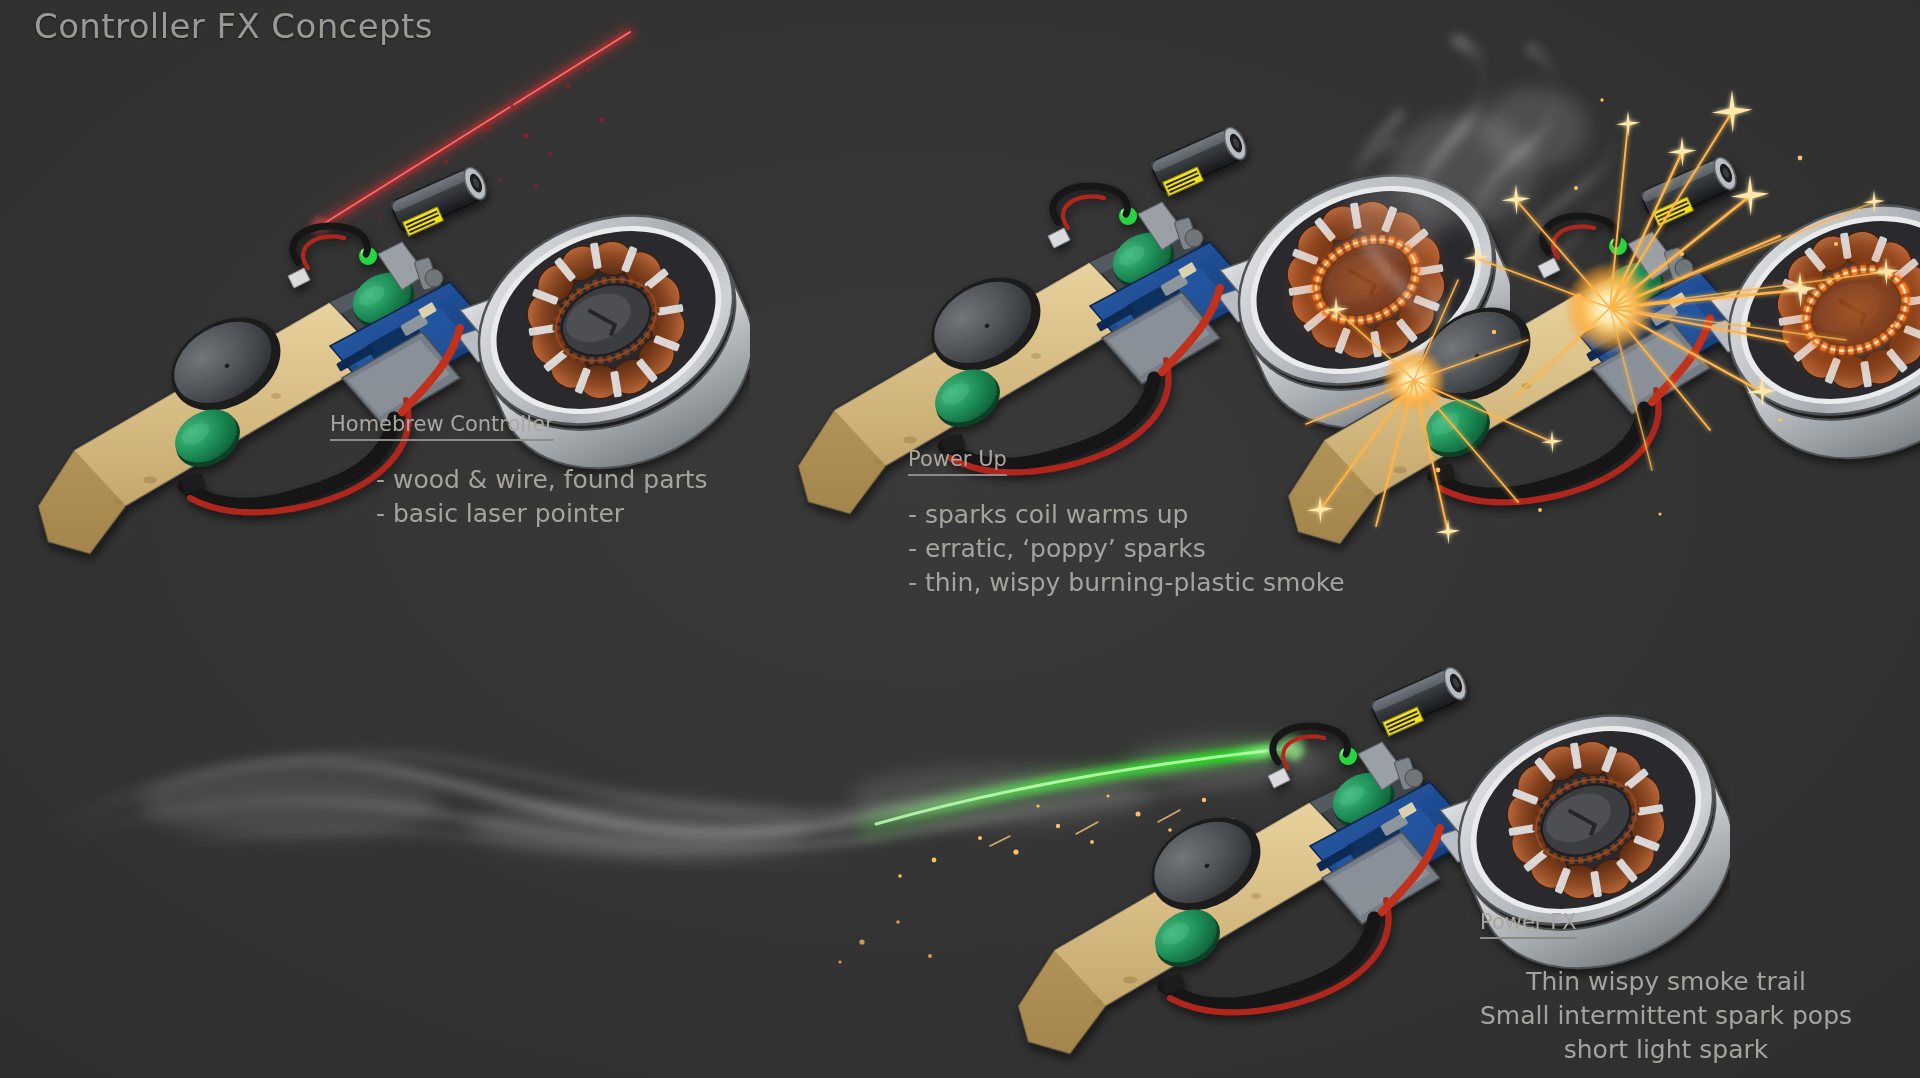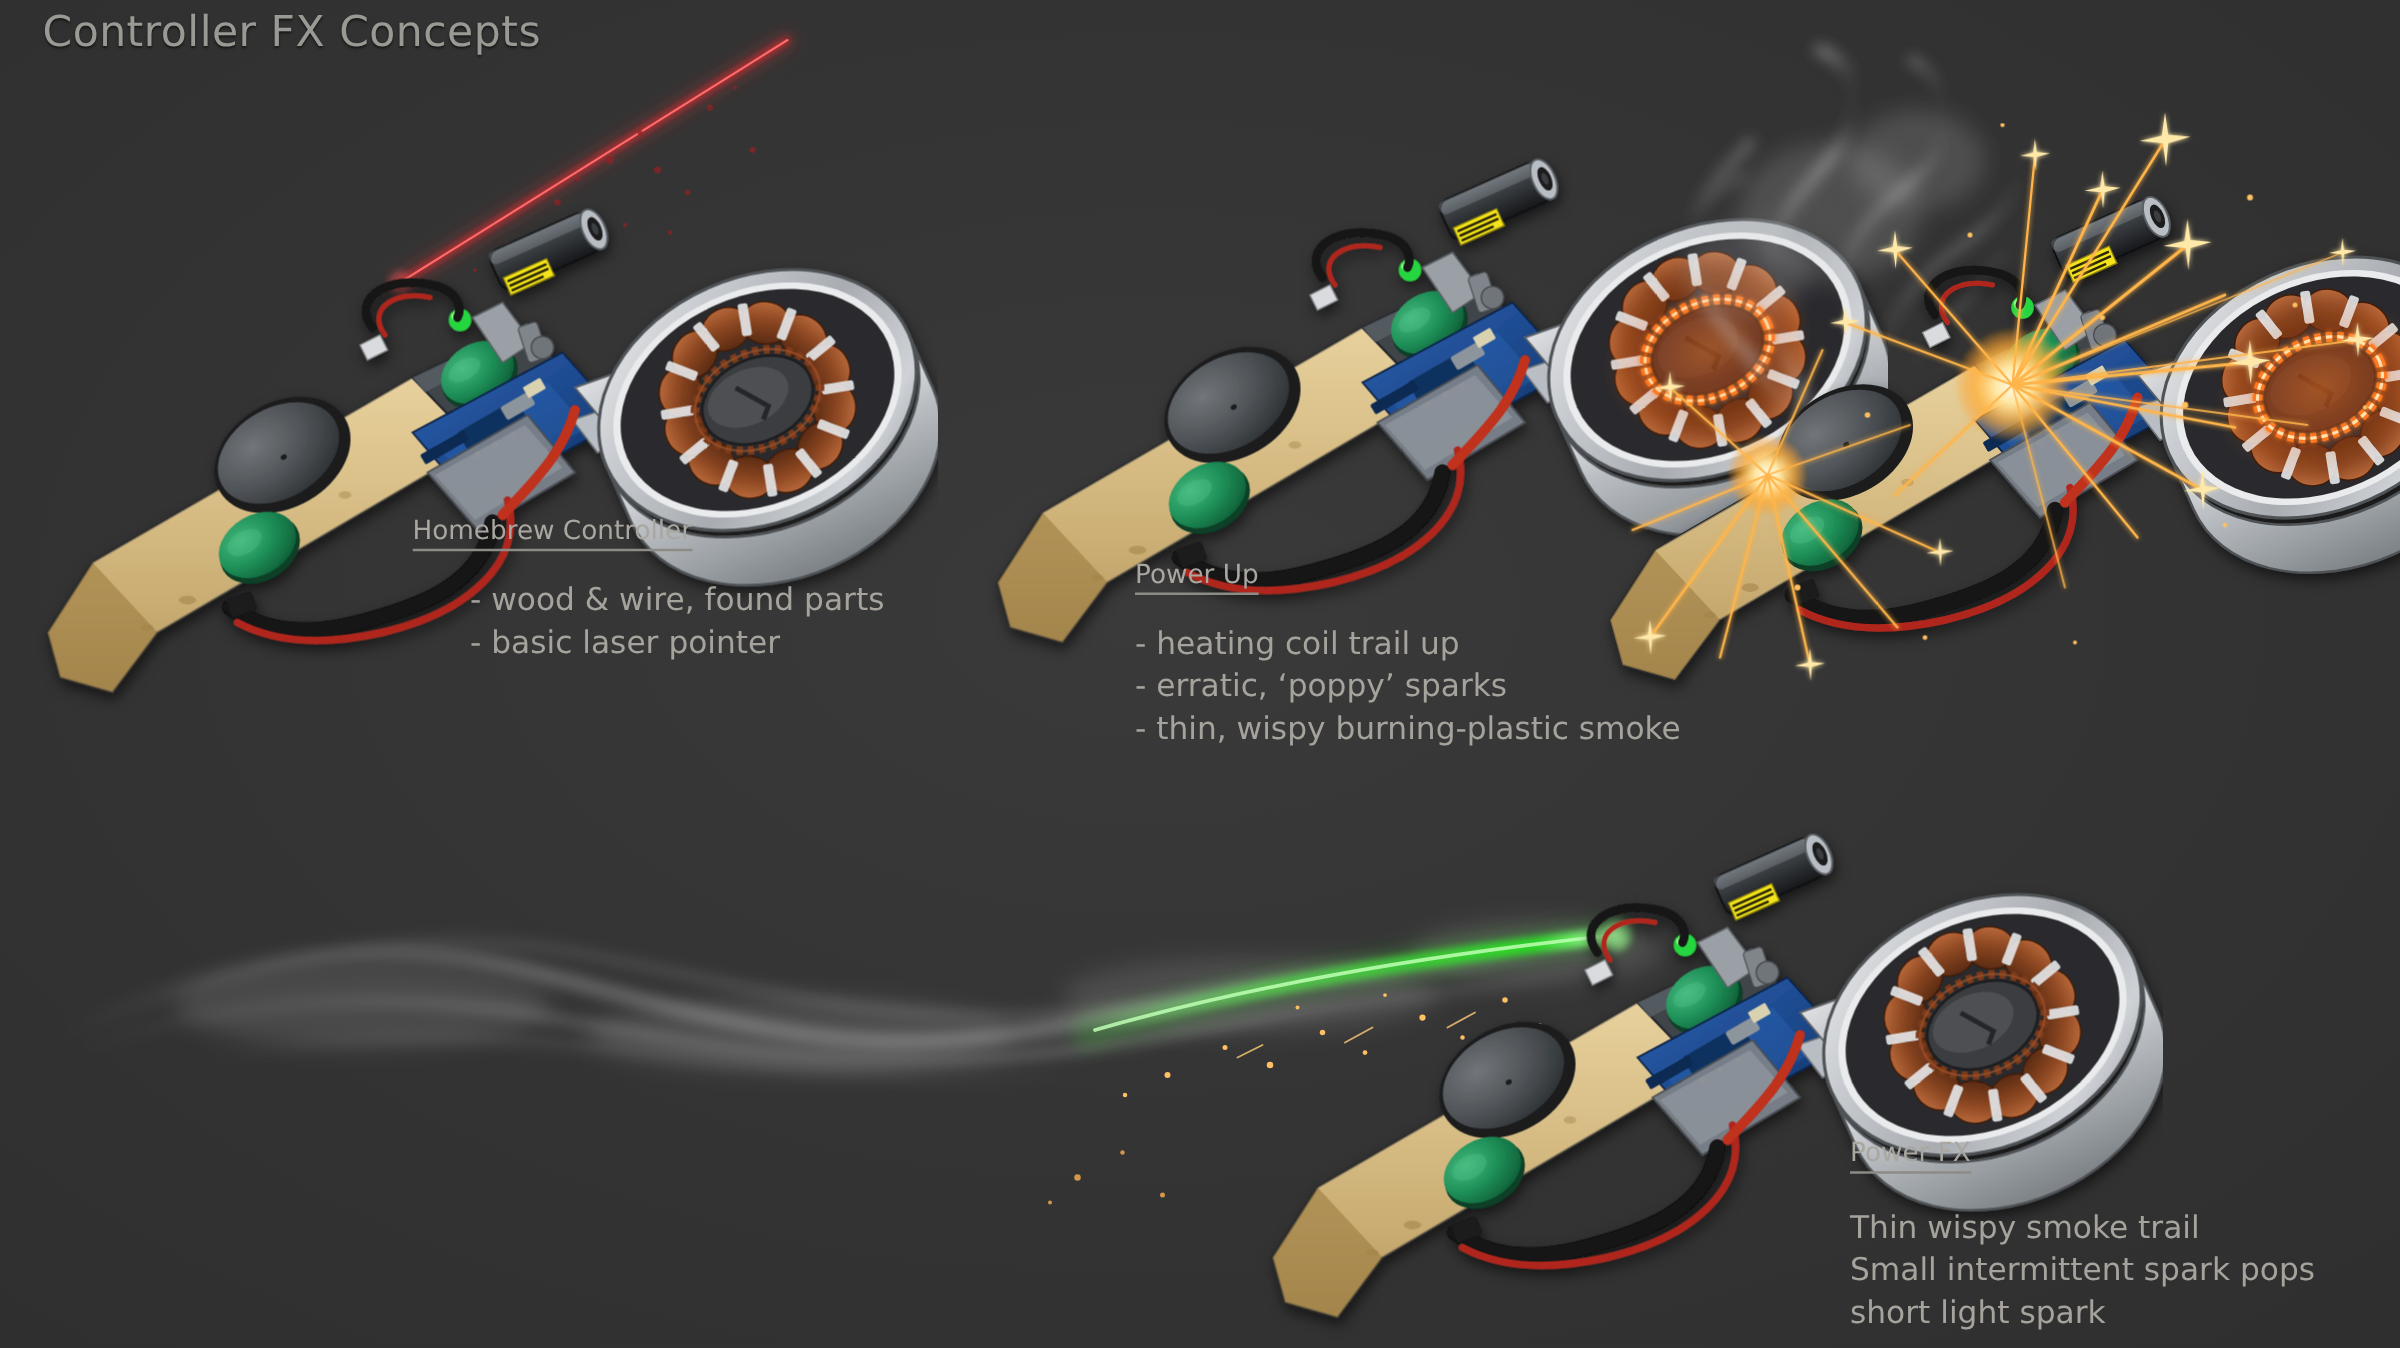--- a/index.html
+++ b/index.html
@@ -33,21 +33,21 @@
   }
   .caption .bullets{margin-top:22px;}
   .caption .bullets .line{
     font-size:25px;line-height:34px;color:#a5a39c;white-space:nowrap;
   }
   .caption.indent .bullets{margin-left:46px;}
 
   #cap-homebrew{left:330px;top:412px;}
   #cap-power{left:908px;top:447px;}
   #cap-trail{left:1480px;top:910px;}
-  #cap-trail .bullets{margin-top:26px;}
+  #cap-trail .bullets{margin-top:26px;text-align:center;}
 
   
   .device{position:absolute;transform-origin:0 0;}
   .device svg{display:block;overflow:visible;}
 
   
   .fx{position:absolute;pointer-events:none;}
   .fx svg{display:block;overflow:visible;}
 </style>
 </head>
@@ -414,21 +414,21 @@
         <ellipse cx="0" cy="0" rx="52" ry="38" fill="none" stroke="#ff7a22" stroke-width="8" stroke-dasharray="5 4" filter="url(#fGlowSpark)"></ellipse>
         <ellipse cx="0" cy="0" rx="52" ry="38" fill="none" stroke="#ffd9a0" stroke-width="2.4" stroke-dasharray="5 4"></ellipse>
         <ellipse cx="0" cy="0" rx="46" ry="33" fill="rgba(120,40,10,.45)"></ellipse>
       </g>
     </svg>
   </div>
 
   <div class="caption" id="cap-power">
     <div class="head">Power Up</div>
     <div class="bullets">
-      <div class="line">- heating coil trail up</div>
+      <div class="line">- sparks coil warms up</div>
       <div class="line">- erratic, ‘poppy’ sparks</div>
       <div class="line">- thin, wispy burning-plastic smoke</div>
     </div>
   </div>
 
   <div class="fx" style="left:1230px;top:30px;width:420px;height:330px;">
     <svg width="420" height="330" viewBox="0 0 420 330">
       <g fill="none" stroke="url(#gSmokeStroke)" filter="url(#fSmoke)" stroke-linecap="round">
         <path d="M 226 312 C 196 258, 176 216, 186 170 C 196 124, 240 104, 252 66 C 262 34, 246 18, 226 10" stroke-width="10" opacity=".55"></path>
         <path d="M 248 300 C 230 250, 230 200, 256 160 C 282 120, 318 112, 326 76 C 332 48, 318 28, 300 18" stroke-width="8" opacity=".5"></path>

